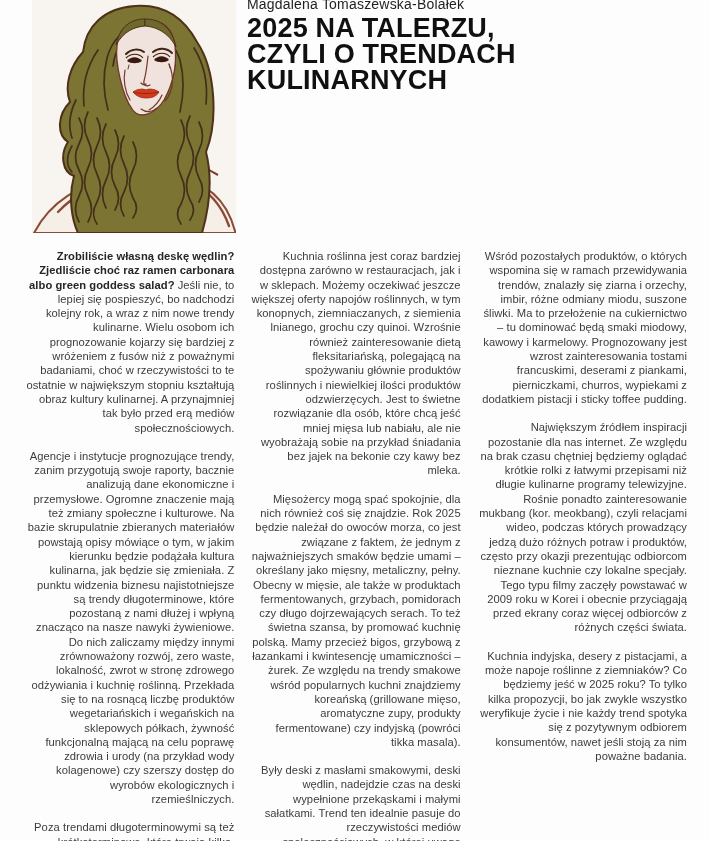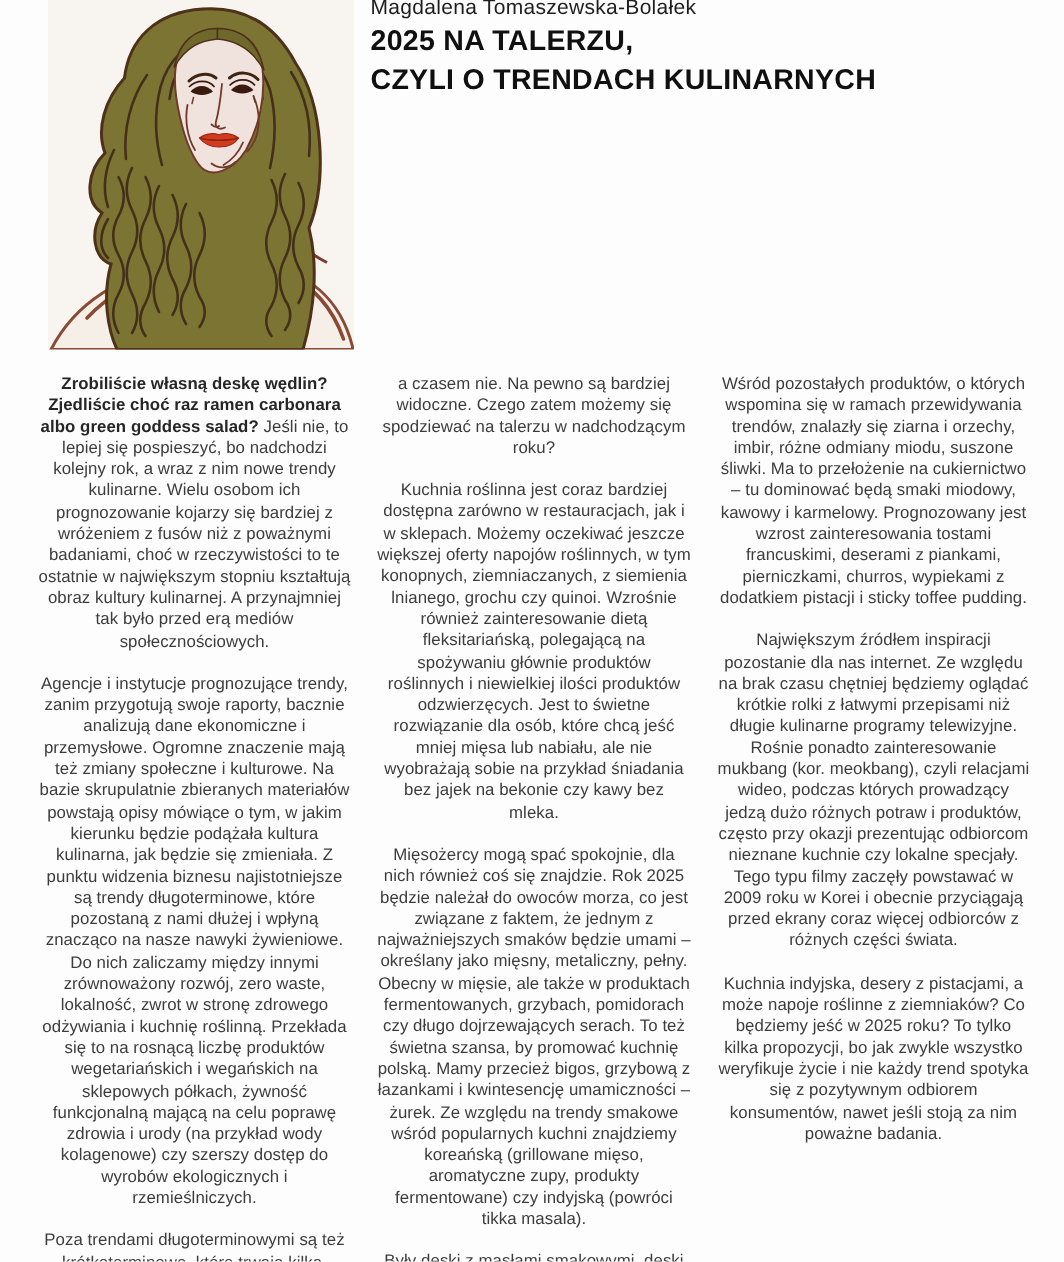--- a/index.html
+++ b/index.html
@@ -13,31 +13,31 @@
   }
   .illustration {
     position:absolute; left:32px; top:0; width:204px; height:233px;
   }
   .header { position:absolute; left:247px; top:-4px; width:440px; }
   .byline {
     font-size:14px; color:#1e1e1e; letter-spacing:0.2px; font-weight:400;
   }
   .title {
     margin-top:3px;
-    font-size:19px; font-weight:700; color:#101010;
+    font-size:27px; font-weight:700; color:#101010;
     line-height:26px; letter-spacing:0.2px;
   }
   .columns {
     position:absolute; left:25px; top:249px; width:662px;
     display:flex; gap:17px;
   }
   .col { flex:1 1 0; min-width:0; }
   .col p {
     font-size:11.2px; line-height:14.3px; letter-spacing:0.05px;
-    margin:0 0 14px 0; text-align:center;
+    margin:0 0 14px 0; text-align:right;
   }
   .lead-bold { font-weight:700; color:#262626; }
 </style>
 </head>
 <body>
 
 <div class="illustration">
   <svg viewBox="0 0 204 233" width="204" height="233" aria-hidden="true">
     <rect x="0" y="0" width="204" height="233" fill="#f8f5f0"></rect>
 
@@ -111,21 +111,20 @@
   </div>
 </div>
 
 <div class="columns">
   <div class="col">
     <p><span class="lead-bold">Zrobiliście własną deskę wędlin? Zjedliście choć raz ramen carbonara albo green goddess salad?</span><span> Jeśli nie, to lepiej się pospieszyć, bo nadchodzi kolejny rok, a wraz z nim nowe trendy kulinarne. Wielu osobom ich prognozowanie kojarzy się bardziej z wróżeniem z fusów niż z poważnymi badaniami, choć w rzeczywistości to te ostatnie w największym stopniu kształtują obraz kultury kulinarnej. A przynajmniej tak było przed erą mediów społecznościowych.</span></p>
     <p>Agencje i instytucje prognozujące trendy, zanim przygotują swoje raporty, bacznie analizują dane ekonomiczne i przemysłowe. Ogromne znaczenie mają też zmiany społeczne i kulturowe. Na bazie skrupulatnie zbieranych materiałów powstają opisy mówiące o tym, w jakim kierunku będzie podążała kultura kulinarna, jak będzie się zmieniała. Z punktu widzenia biznesu najistotniejsze są trendy długoterminowe, które pozostaną z nami dłużej i wpłyną znacząco na nasze nawyki żywieniowe. Do nich zaliczamy między innymi zrównoważony rozwój, zero waste, lokalność, zwrot w stronę zdrowego odżywiania i kuchnię roślinną. Przekłada się to na rosnącą liczbę produktów wegetariańskich i wegańskich na sklepowych półkach, żywność funkcjonalną mającą na celu poprawę zdrowia i urody (na przykład wody kolagenowe) czy szerszy dostęp do wyrobów ekologicznych i rzemieślniczych.</p>
     <p>Poza trendami długoterminowymi są też krótkoterminowe, które trwają kilka, kilkanaście miesięcy. Tu najczęściej pojawiają się typy kuchni, konkretne smaki, produkty i rozwiązania kulinarne, czyli wszystko to, co przeciętny Kowalski rozumie przede wszystkim jako trend. W dobie mediów społecznościowych sprawa się jednak nieco skomplikowała, bo zaczęły się pojawiać pomysły oddolne, które stają się viralami i niejednokrotnie przebijają się do głównego kulinarnego nurtu. Czy mieszczą się w przewidywaniach trendów? Czasem tak,</p>
   </div>
   <div class="col">
-    <p>a czasem nie. Na pewno są bardziej widoczne. Czego zatem możemy się spodziewać na talerzu w nadchodzącym roku?</p>
     <p>Kuchnia roślinna jest coraz bardziej dostępna zarówno w restauracjach, jak i w sklepach. Możemy oczekiwać jeszcze większej oferty napojów roślinnych, w tym konopnych, ziemniaczanych, z siemienia lnianego, grochu czy quinoi. Wzrośnie również zainteresowanie dietą fleksitariańską, polegającą na spożywaniu głównie produktów roślinnych i niewielkiej ilości produktów odzwierzęcych. Jest to świetne rozwiązanie dla osób, które chcą jeść mniej mięsa lub nabiału, ale nie wyobrażają sobie na przykład śniadania bez jajek na bekonie czy kawy bez mleka.</p>
     <p>Mięsożercy mogą spać spokojnie, dla nich również coś się znajdzie. Rok 2025 będzie należał do owoców morza, co jest związane z faktem, że jednym z najważniejszych smaków będzie umami – określany jako mięsny, metaliczny, pełny. Obecny w mięsie, ale także w produktach fermentowanych, grzybach, pomidorach czy długo dojrzewających serach. To też świetna szansa, by promować kuchnię polską. Mamy przecież bigos, grzybową z łazankami i kwintesencję umamiczności – żurek. Ze względu na trendy smakowe wśród popularnych kuchni znajdziemy koreańską (grillowane mięso, aromatyczne zupy, produkty fermentowane) czy indyjską (powróci tikka masala).</p>
     <p>Były deski z masłami smakowymi, deski wędlin, nadejdzie czas na deski wypełnione przekąskami i małymi sałatkami. Trend ten idealnie pasuje do rzeczywistości mediów społecznościowych, w której uwagę odbiorców przyciągają dania łatwe, szybkie w przygotowaniu, a przy tym wyglądające świetnie na zdjęciach i filmach. Rynek przekąskowy mają zdominować smaki słony, ostry i kwaśny (na przykład octowy). Gorącym trendem mogą być buffalo wings, czyli amerykańskie</p>
   </div>
   <div class="col">
     <p>Wśród pozostałych produktów, o których wspomina się w ramach przewidywania trendów, znalazły się ziarna i orzechy, imbir, różne odmiany miodu, suszone śliwki. Ma to przełożenie na cukiernictwo – tu dominować będą smaki miodowy, kawowy i karmelowy. Prognozowany jest wzrost zainteresowania tostami francuskimi, deserami z piankami, pierniczkami, churros, wypiekami z dodatkiem pistacji i sticky toffee pudding.</p>
     <p>Największym źródłem inspiracji pozostanie dla nas internet. Ze względu na brak czasu chętniej będziemy oglądać krótkie rolki z łatwymi przepisami niż długie kulinarne programy telewizyjne. Rośnie ponadto zainteresowanie mukbang (kor. meokbang), czyli relacjami wideo, podczas których prowadzący jedzą dużo różnych potraw i produktów, często przy okazji prezentując odbiorcom nieznane kuchnie czy lokalne specjały. Tego typu filmy zaczęły powstawać w 2009 roku w Korei i obecnie przyciągają przed ekrany coraz więcej odbiorców z różnych części świata.</p>
     <p>Kuchnia indyjska, desery z pistacjami, a może napoje roślinne z ziemniaków? Co będziemy jeść w 2025 roku? To tylko kilka propozycji, bo jak zwykle wszystko weryfikuje życie i nie każdy trend spotyka się z pozytywnym odbiorem konsumentów, nawet jeśli stoją za nim poważne badania.</p>
 
   </div>

